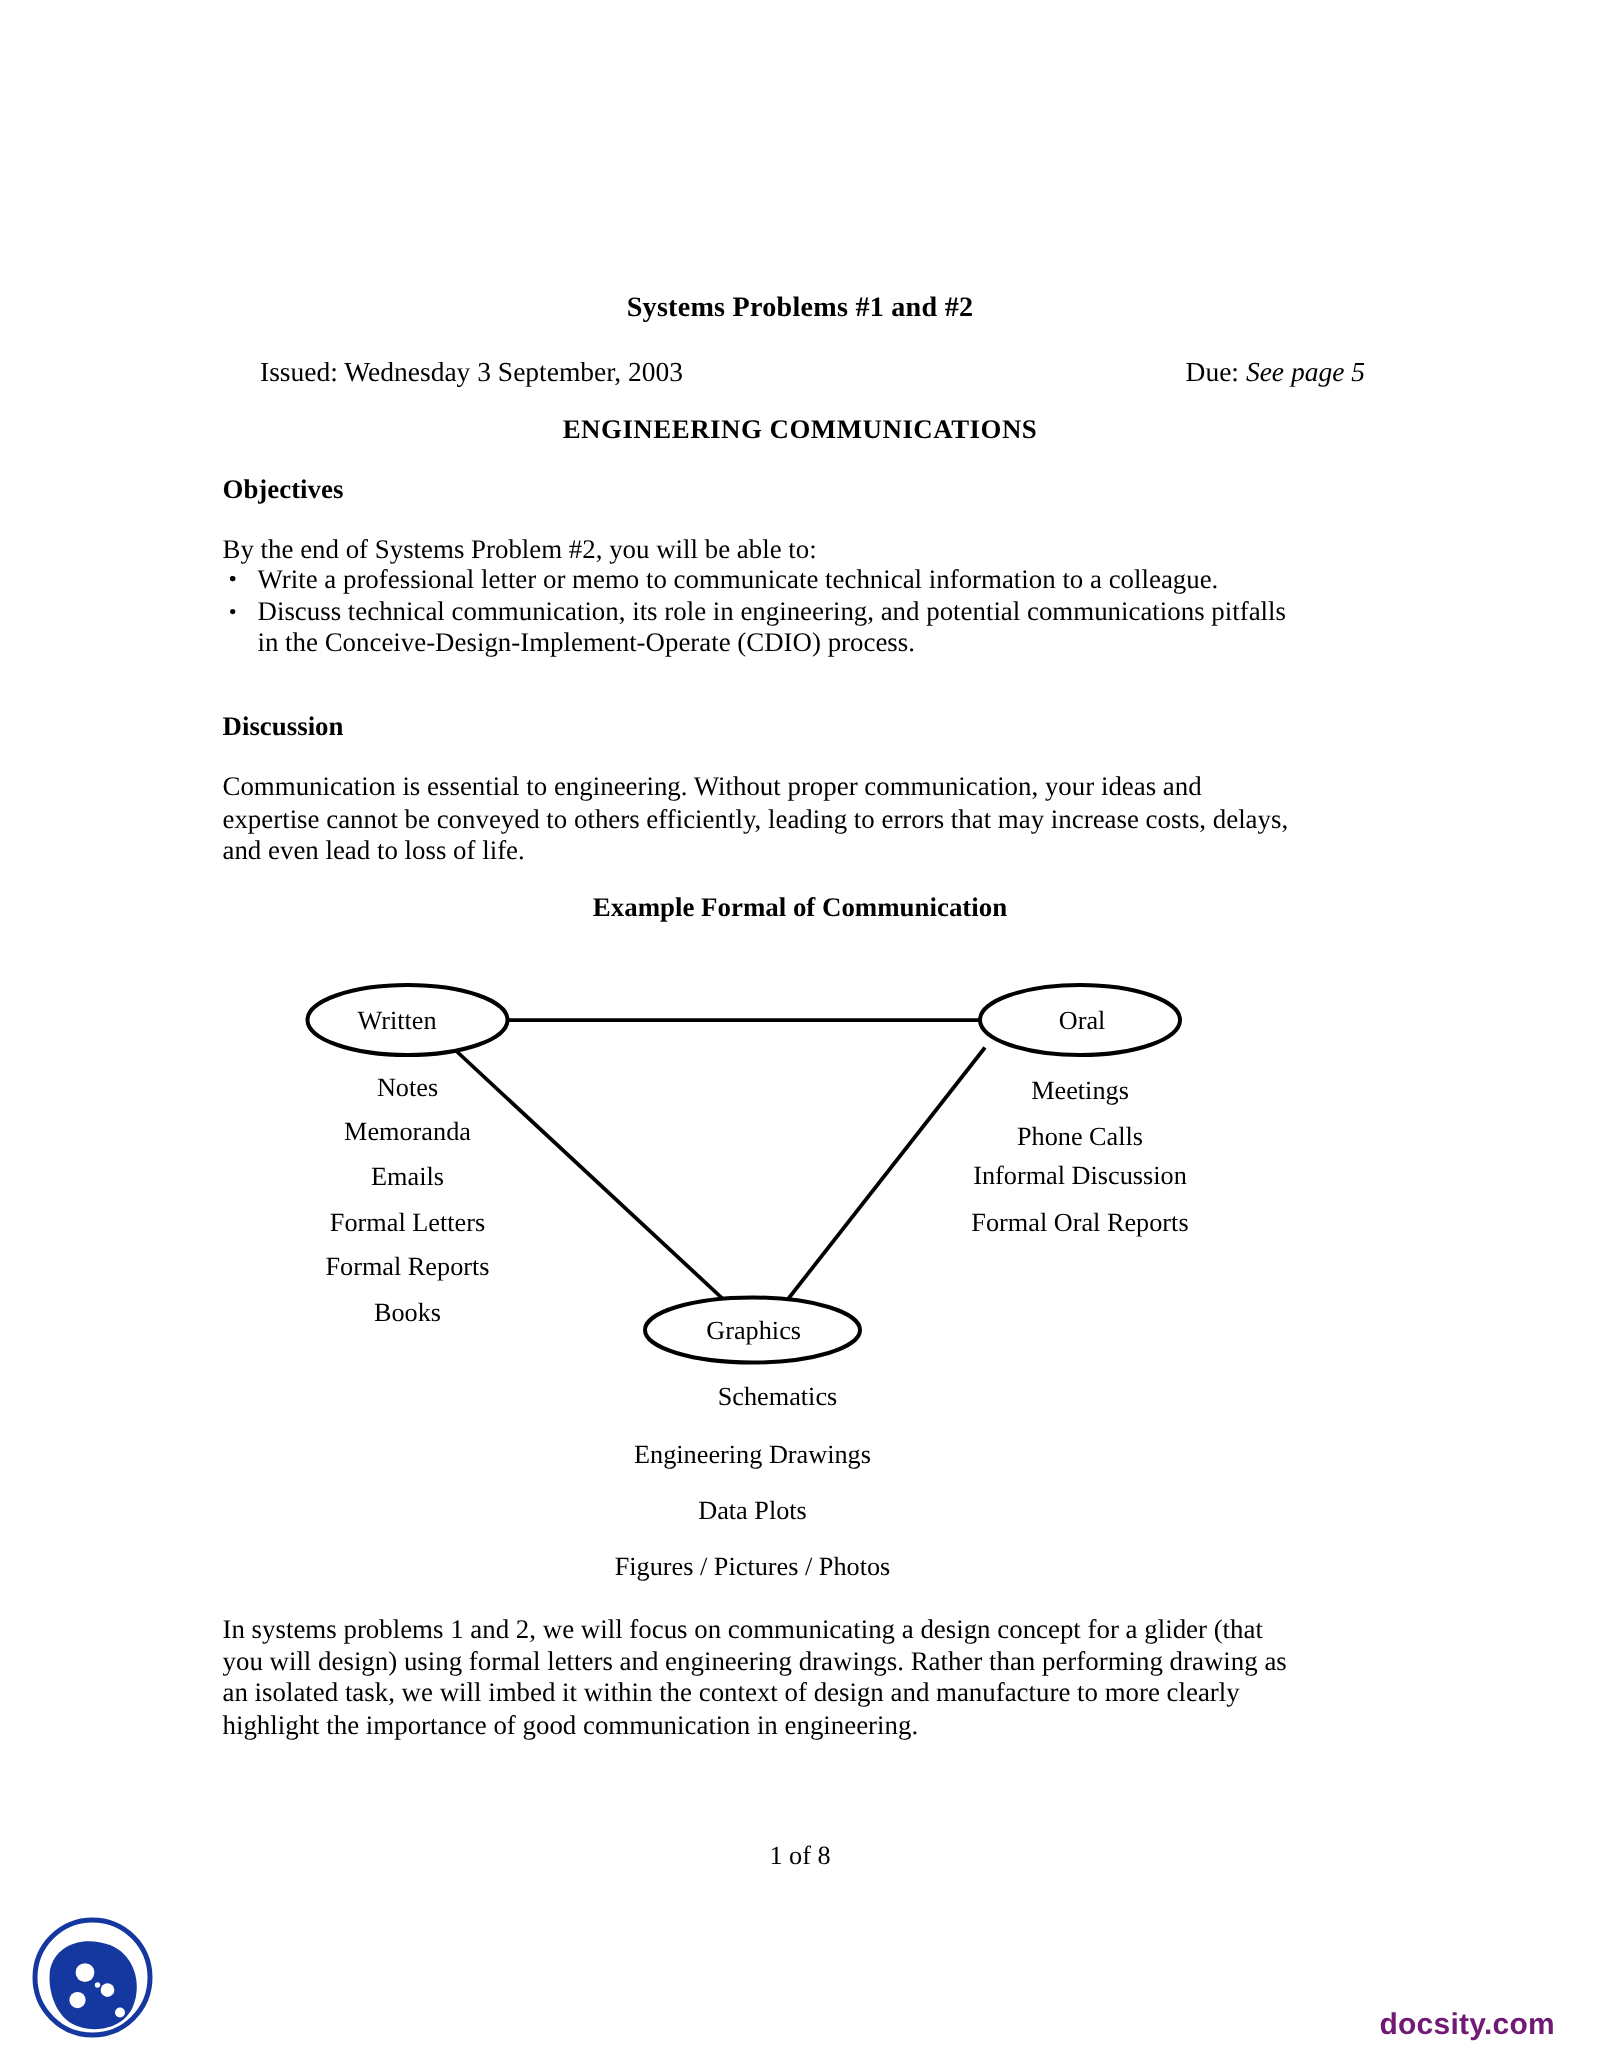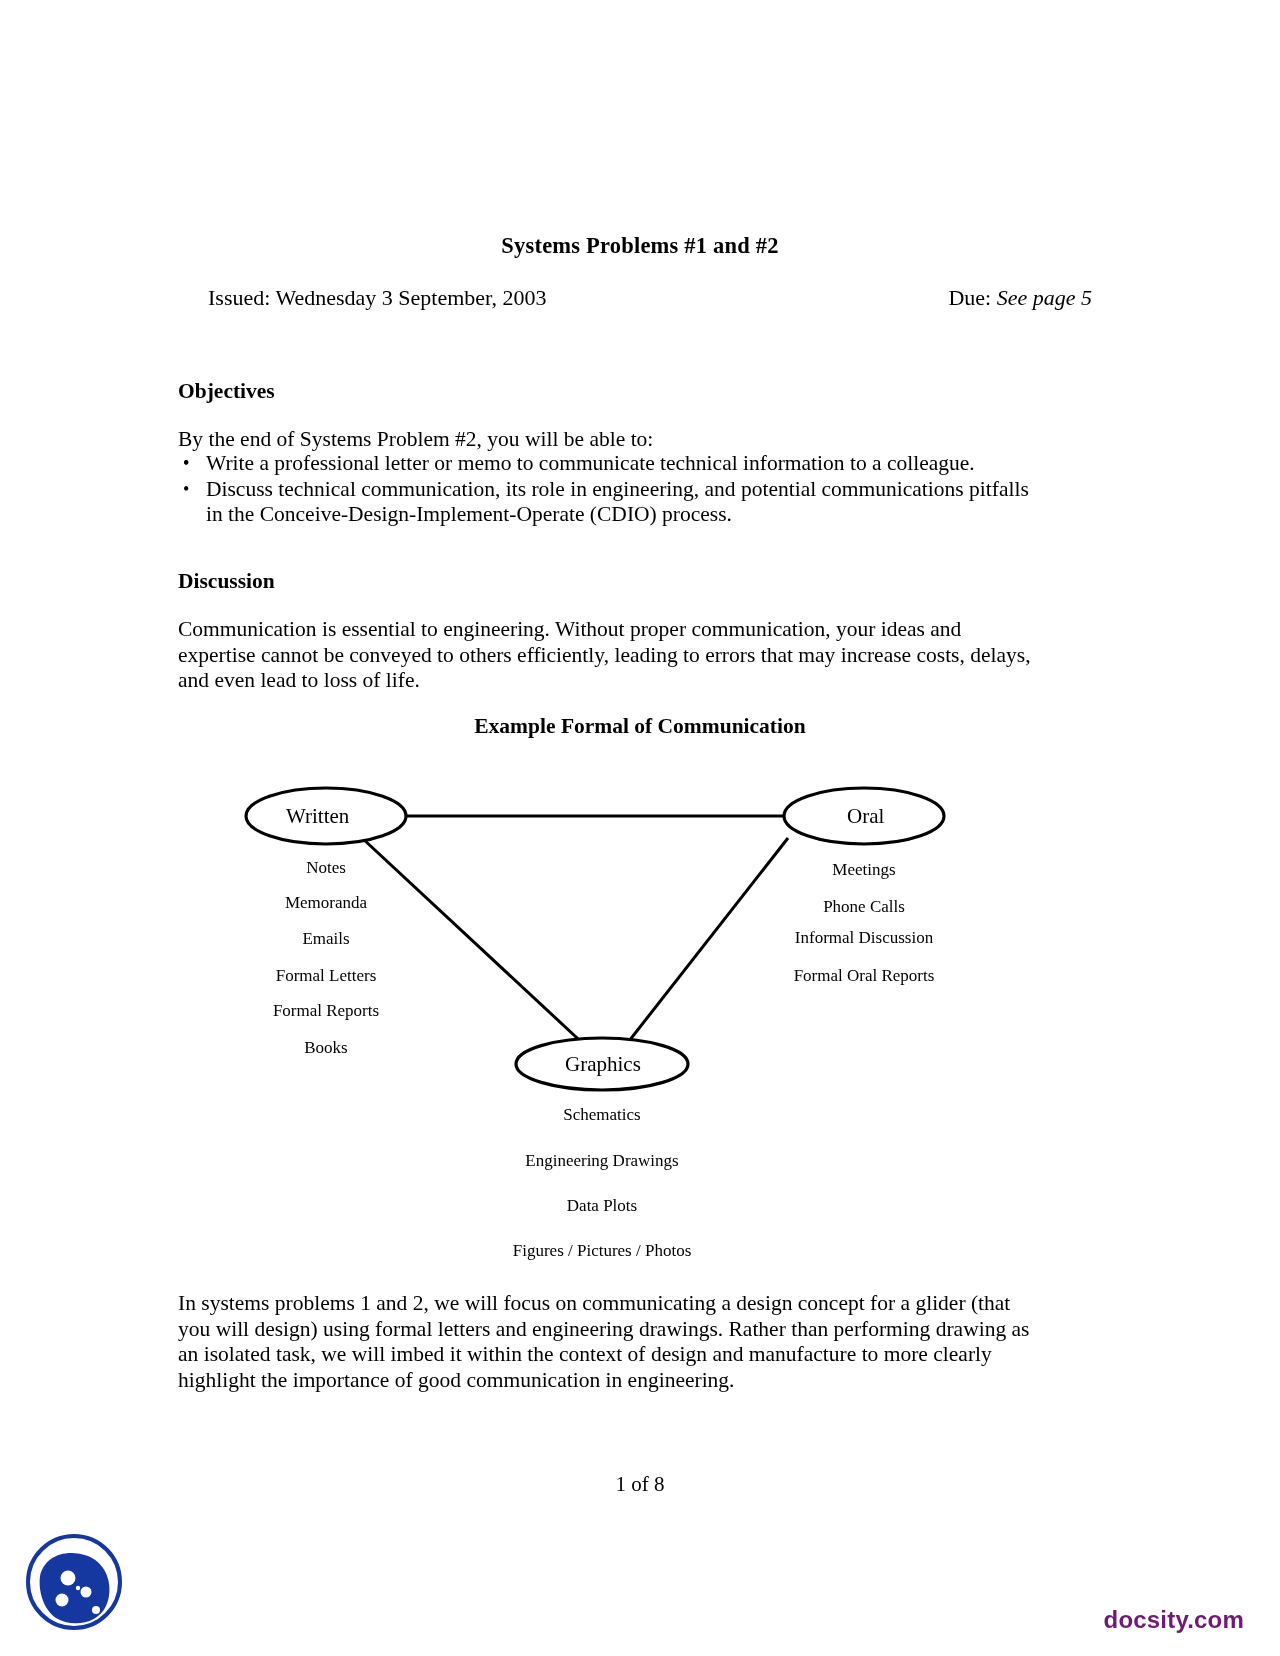--- a/index.html
+++ b/index.html
@@ -120,21 +120,21 @@
   }
   .diagram svg { position: absolute; left: 0; top: 0; }
 
   .node-label {
     position: absolute;
     font-size: 21px;
     white-space: nowrap;
   }
   .branch-item {
     position: absolute;
-    font-size: 17px;
+    font-size: 21px;
     white-space: nowrap;
     text-align: center;
     transform: translateX(-50%);
   }
 
   
   .page-number {
     position: absolute;
     left: 0; right: 0;
     top: 1472px;
@@ -166,20 +166,21 @@
 
 <div class="page">
 
   <div class="doc-title">Systems Problems #1 and #2</div>
 
   <div class="issue-line">
     <span class="issue-left">Issued: Wednesday  3 September, 2003</span>
     <span class="issue-right"><span>Due:</span> <span class="ital">See page 5</span></span>
   </div>
 
+  <div class="section-center-title">ENGINEERING COMMUNICATIONS</div>
 
   <div class="heading" id="h-objectives">Objectives</div>
 
   <div class="para" id="p-objectives-intro">By the end of Systems Problem #2, you will be able to:</div>
 
   <ul class="bullets">
     <li><span class="dot">•</span></li>
     <li><span class="dot">•</span><span>Write a professional letter or memo to communicate technical information to a colleague.</span></li>
     <li><span class="dot">•</span><span>Discuss technical communication, its role in engineering, and potential communications pitfalls in the Conceive-Design-Implement-Operate (CDIO) process.</span></li>
   </ul>
@@ -211,21 +212,21 @@
     <div class="branch-item" style="left:156px; top:169px;">Emails</div>
     <div class="branch-item" style="left:156px; top:206px;">Formal Letters</div>
     <div class="branch-item" style="left:156px; top:241px;">Formal Reports</div>
     <div class="branch-item" style="left:156px; top:278px;">Books</div>
 
     <div class="branch-item" style="left:694px; top:100px;">Meetings</div>
     <div class="branch-item" style="left:694px; top:137px;">Phone Calls</div>
     <div class="branch-item" style="left:694px; top:168px;">Informal Discussion</div>
     <div class="branch-item" style="left:694px; top:206px;">Formal Oral Reports</div>
 
-    <div class="branch-item" style="left:432px; top:345px;">Schematics</div>
+    <div class="branch-item" style="left:452px; top:345px;">Schematics</div>
     <div class="branch-item" style="left:432px; top:391px;">Engineering Drawings</div>
     <div class="branch-item" style="left:432px; top:436px;">Data Plots</div>
     <div class="branch-item" style="left:432px; top:481px;">Figures / Pictures / Photos</div>
   </div>
 
   <div class="para" id="p-closing">In systems problems 1 and 2, we will focus on communicating a design concept for a glider (that you will design) using formal letters and engineering drawings.  Rather than performing drawing as an isolated task, we will imbed it within the context of design and manufacture to more clearly highlight the importance of good communication in engineering.</div>
 
   <div class="page-number">1 of 8</div>
 
   <div class="logo">

